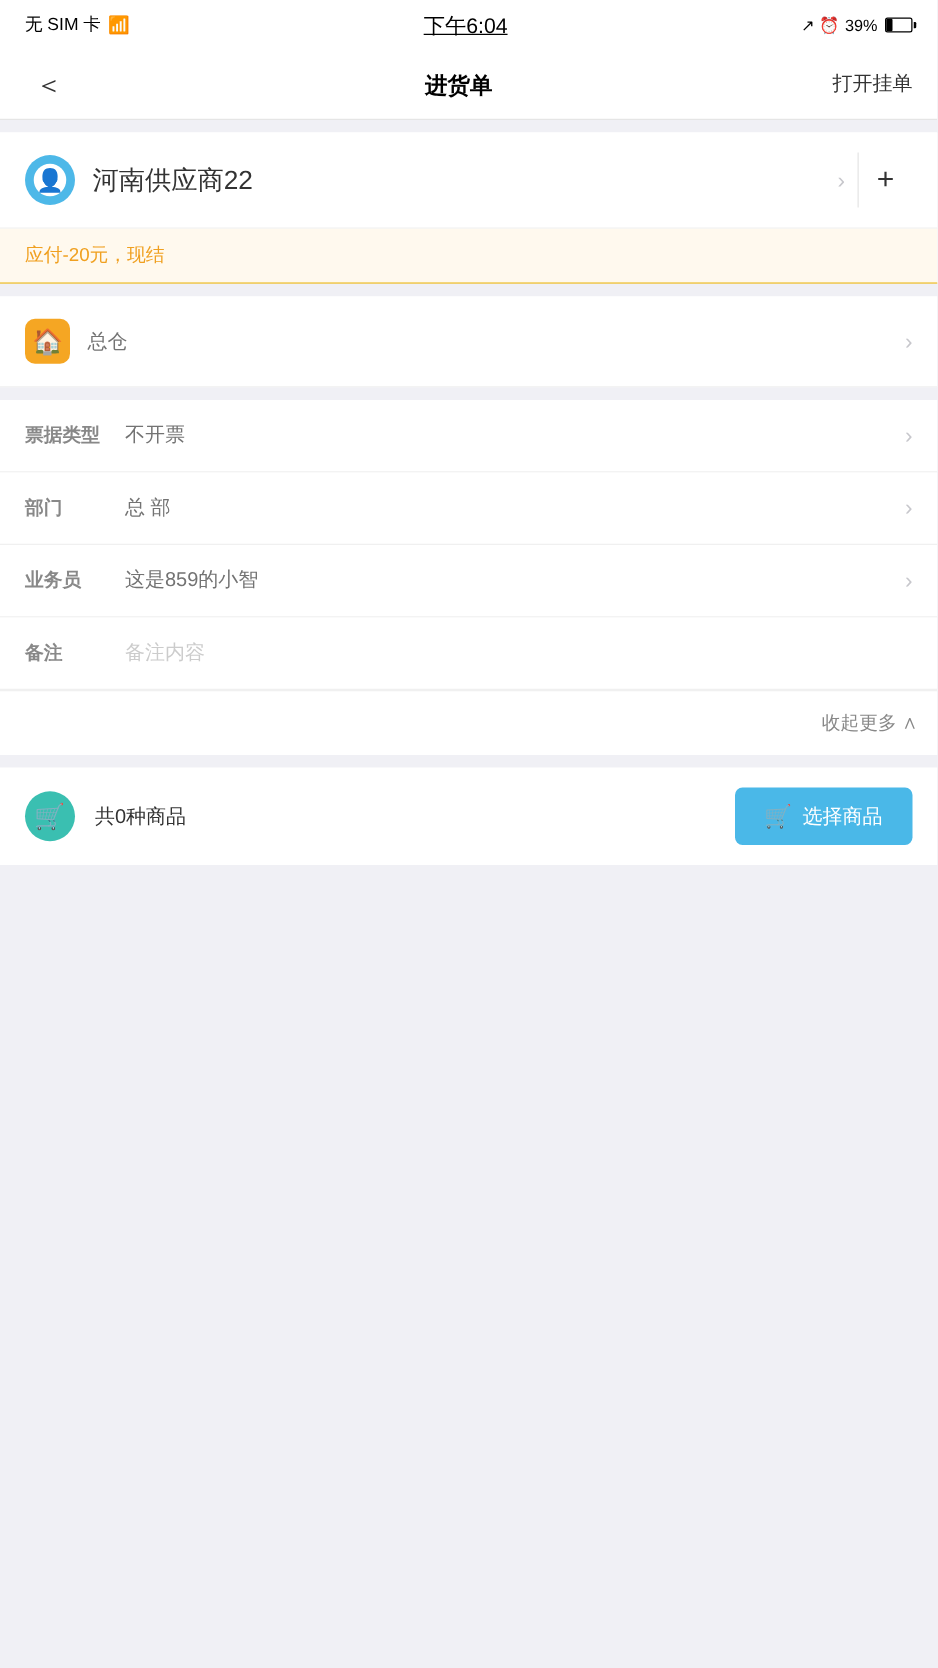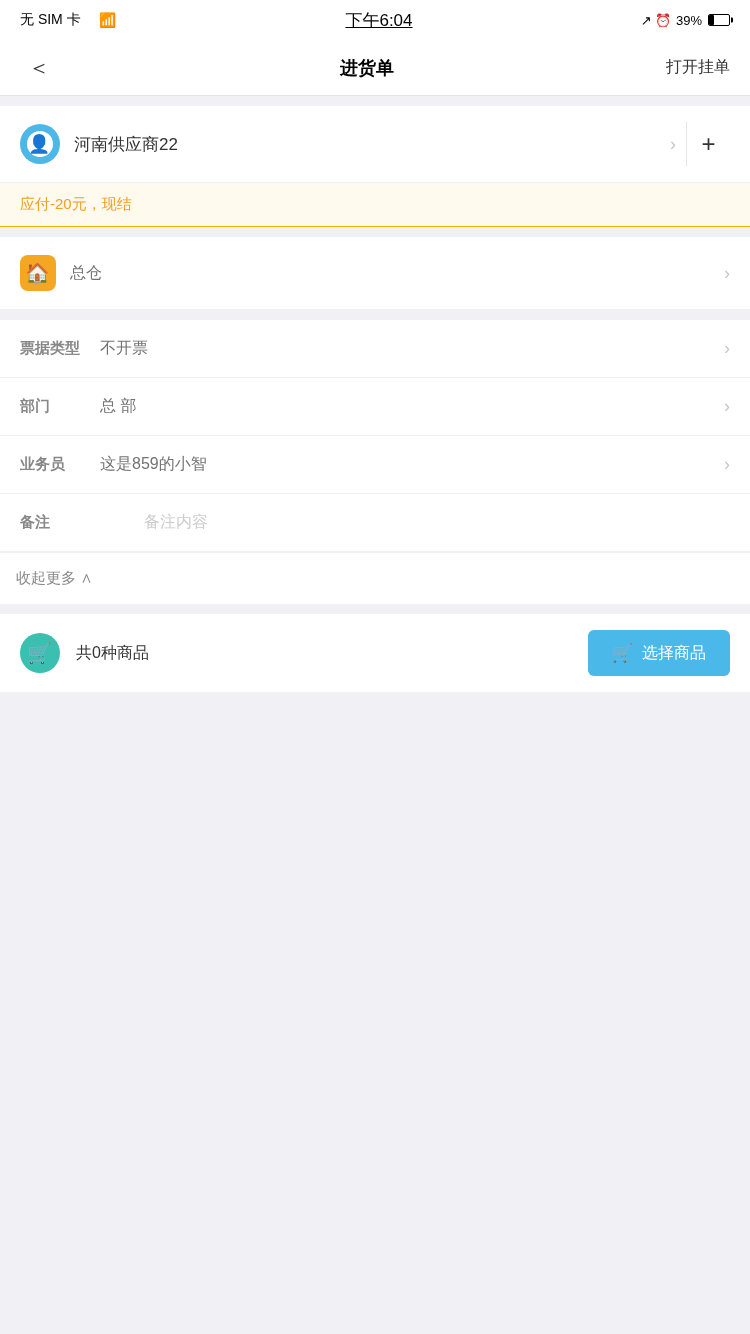--- a/index.html
+++ b/index.html
@@ -15,21 +15,21 @@
     .status-bar {
       height: 40px;
       background: #fff;
       display: flex;
       align-items: center;
       justify-content: space-between;
       padding: 0 20px;
       font-size: 14px;
       color: #000;
     }
-    .status-left { display: flex; align-items: center; gap: 19px; font-size: 14px; }
+    .status-left { display: flex; align-items: center; gap: 6px; font-size: 14px; }
     .status-center { font-size: 17px; font-weight: 500; text-decoration: underline; }
     .status-right { display: flex; align-items: center; gap: 4px; font-size: 13px; }
     .wifi-icon { font-size: 14px; }
     
     .nav-bar {
       height: 56px;
       background: #fff;
       display: flex;
       align-items: center;
       justify-content: space-between;
@@ -90,21 +90,21 @@
       display: flex;
       align-items: center;
       justify-content: center;
     }
     .person-icon {
       font-size: 18px;
       color: #4db8e8;
     }
     .supplier-name {
       flex: 1;
-      font-size: 17px;
+      font-size: 21px;
       color: #333;
     }
     .chevron-right {
       color: #c7c7cc;
       font-size: 18px;
     }
     .supplier-add {
       width: 44px;
       height: 44px;
       display: flex;
@@ -156,28 +156,27 @@
     }
     .form-row-value {
       flex: 1;
       font-size: 16px;
       color: #737373;
     }
     .form-row-placeholder {
       flex: 1;
       font-size: 16px;
       color: #ccc;
-      margin-left: 44px;
     }
     
     .collapse-row {
       background: #fff;
       display: flex;
       align-items: center;
-      justify-content: flex-start;
+      justify-content: flex-end;
       padding: 16px;
       cursor: pointer;
       border-top: 1px solid #f0f0f0;
     }
     .collapse-text {
       font-size: 15px;
       color: #888;
     }
     
     .divider-block-2 {

